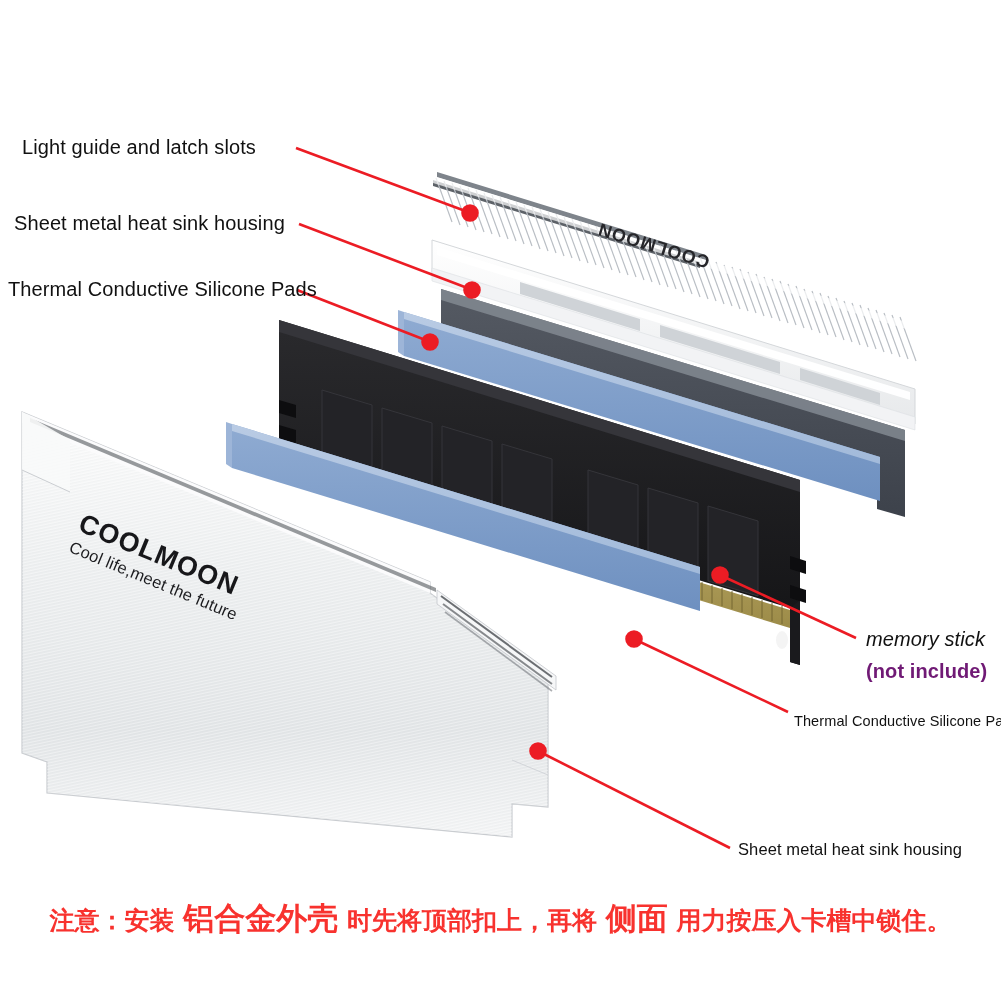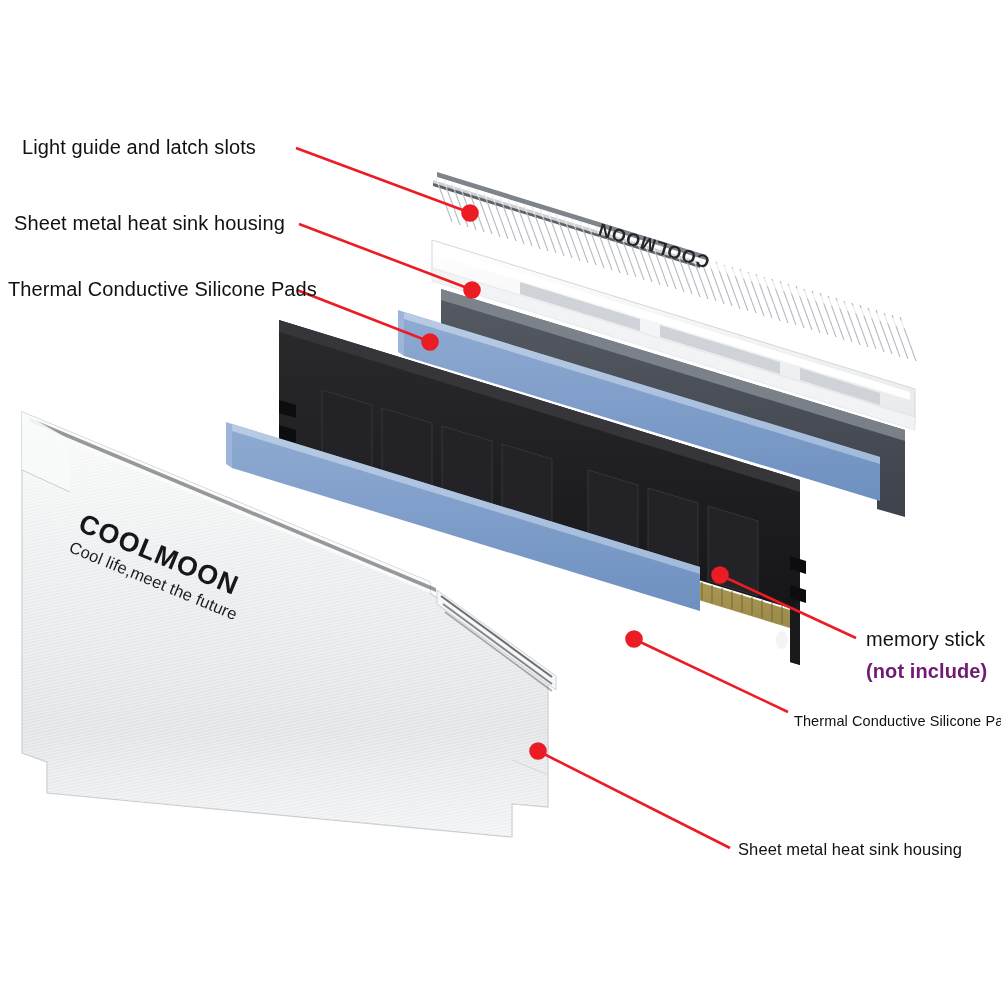--- a/index.html
+++ b/index.html
@@ -300,22 +300,25 @@
       <circle cx="538" cy="751" r="7.5"></circle>
     </g>
   </svg>
 
   <div class="label" style="left:22px;top:136px;text-align:center;">Light guide and latch slots</div>
 
   <div class="label" style="left:14px;top:212px;">Sheet metal heat sink housing</div>
 
   <div class="label" style="left:8px;top:278px;">Thermal Conductive Silicone Pads</div>
 
-  <div class="label" style="left:866px;top:628px;">memory stick</div>
+  <div class="label" style="left:866px;top:628px;font-style:italic;">memory stick</div>
 
   <div class="label red" style="left:866px;top:660px;">(not include)</div>
 
   <div class="label sm" style="left:794px;top:713px;">Thermal Conductive Silicone Pads</div>
 
   <div class="label sm" style="left:738px;top:840px;font-size:16.5px;">Sheet metal heat sink housing</div>
 
+  <div class="warn">
+    <span>注意：安装 </span><span class="big">铝合金外壳</span><span> 时先将顶部扣上，再将 </span><span class="big">侧面</span><span> 用力按压入卡槽中锁住。</span>
+  </div>
 
 </div>
 
 </body></html>

